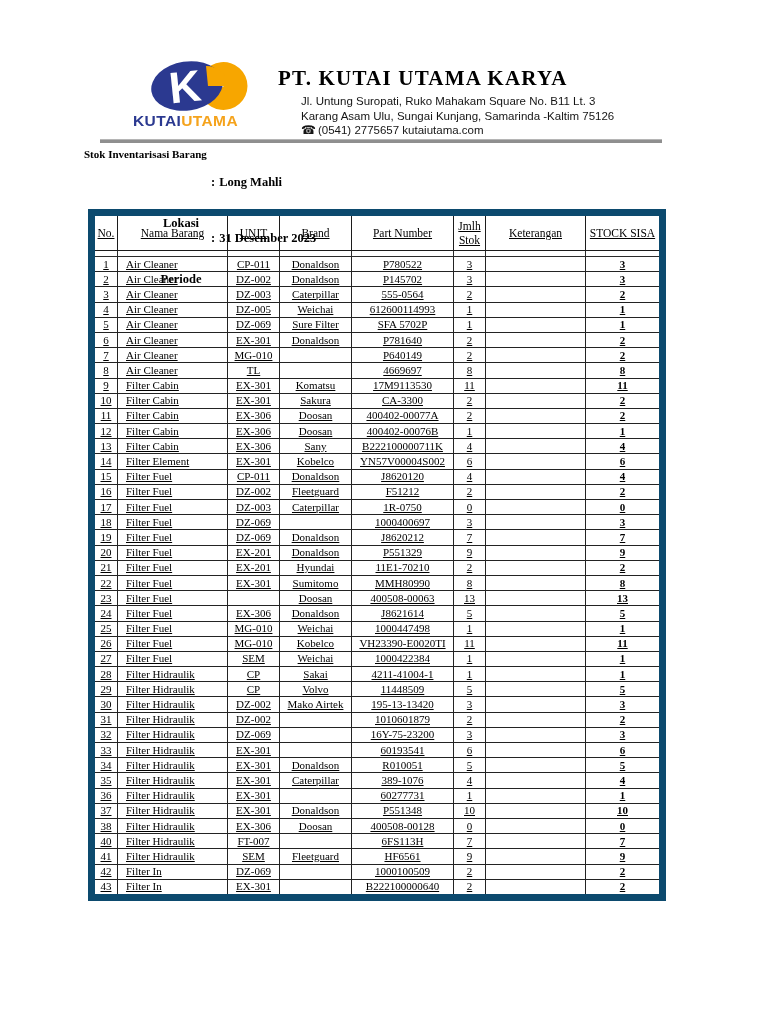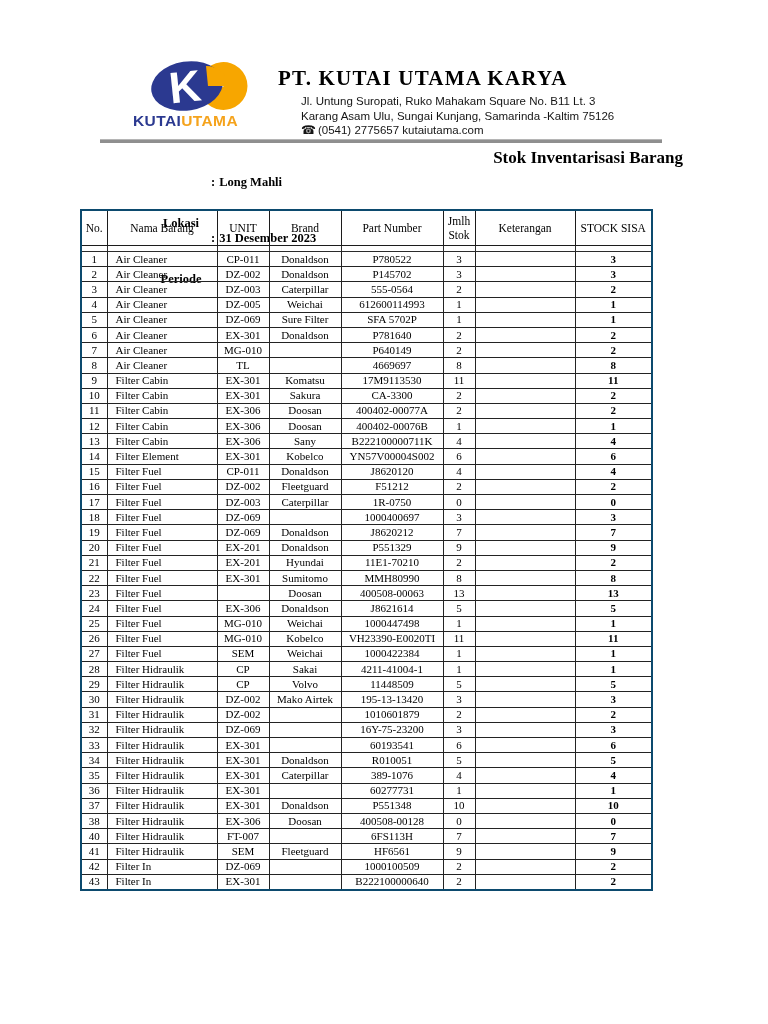--- a/index.html
+++ b/index.html
@@ -30,36 +30,37 @@
     font-family:"Liberation Sans",sans-serif;
     font-size:11.5px;line-height:14.5px;color:#151515;white-space:nowrap;margin-left:40px;
   }
   .phone-glyph{font-size:12px;margin-right:2px;}
   .header-rule{
     position:absolute;left:100px;top:139px;width:562px;height:2.5px;
     background:#8f8f8f;border-top:1px solid #b5b5b5;
   }
   
   .doc-title{
-    position:absolute;left:112px;top:148px;width:571px;
-    text-align:right;font-weight:bold;font-size:17px;
+    position:absolute;left:84px;top:148px;width:571px;
+    text-align:left;font-weight:bold;font-size:11px;
   }
   .meta-block{
     position:absolute;left:155px;top:175px;
     font-weight:bold;font-size:12.5px;line-height:14.5px;
   }
   .meta-row{display:flex;}
   .meta-label{display:inline-block;min-width:52px;text-align:center;margin-top:41px;}
   .meta-sep{display:inline-block;padding:0 4px;}
   
   table.inv{
-    position:absolute;left:80px;top:209px;
+    position:absolute;left:88px;top:209px;
     width:571px;border-collapse:collapse;table-layout:fixed;
-    border:2px solid #0c4a6e;
+    border:7px solid #0c4a6e;
     font-size:11px;
+    text-decoration:underline;
   }
   table.inv th{
     border:1.4px solid #1c1c1c;
     font-weight:normal;font-size:11.5px;
     text-align:center;vertical-align:middle;
     padding:2px 1px;height:30px;line-height:1.25;
   }
   table.inv td{
     border:1.4px solid #232323;
     height:14.2px;line-height:1;

